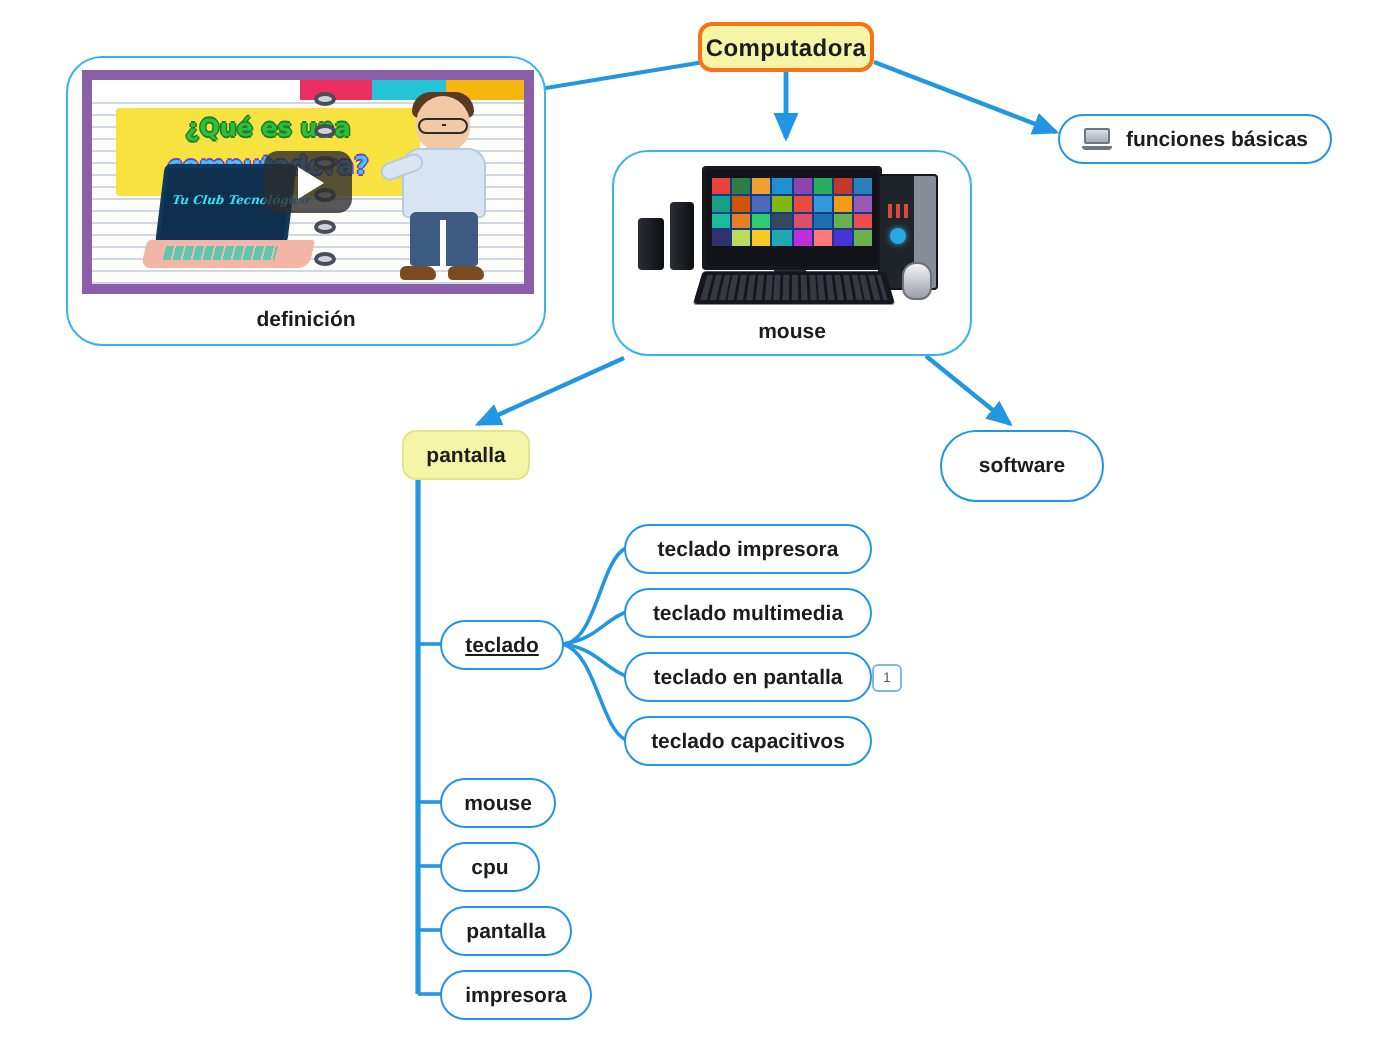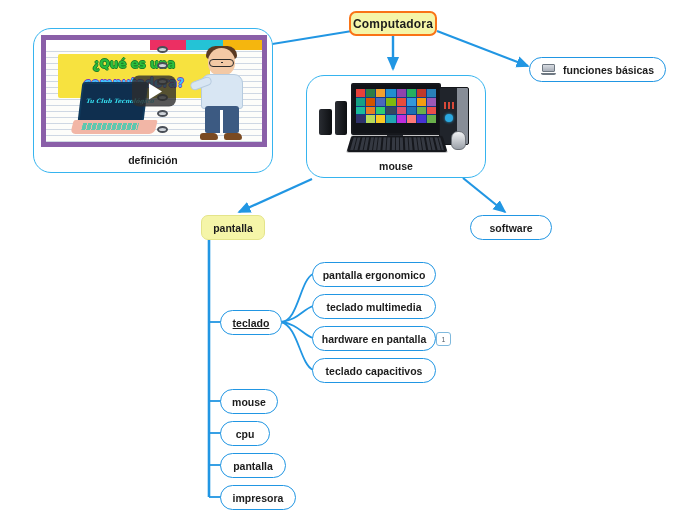--- a/index.html
+++ b/index.html
@@ -601,38 +601,38 @@
       <span class="screen"></span>
         <span class="base"></span>
     </span>
     <span>funciones básicas</span>
   </div>
 
   <div class="node node-yellow" style="left:201px; top:215px; width:64px; height:25px;">
     <span>pantalla</span>
   </div>
 
-  <div class="node node-pill" style="left:470px; top:215px; width:82px; height:25px;">
+  <div class="node node-pill" style="left:470px; top:215px; width:82px; height:36px;">
     <span>software</span>
   </div>
 
   <div class="node node-pill" style="left:220px; top:310px; width:62px; height:25px;text-decoration:underline;">
     <span>teclado</span>
   </div>
 
   <div class="node node-pill" style="left:312px; top:262px; width:124px; height:25px;">
-    <span>pantalla ergonomico</span>
+    <span>teclado impresora</span>
   </div>
 
   <div class="node node-pill" style="left:312px; top:294px; width:124px; height:25px;">
     <span>teclado multimedia</span>
   </div>
 
   <div class="node node-pill" style="left:312px; top:326px; width:124px; height:25px;">
-    <span>hardware en pantalla</span>
+    <span>teclado en pantalla</span>
   </div>
   <div class="note-badge" style="left:436px; top:332px;">
     <span>1</span>
   </div>
 
   <div class="node node-pill" style="left:312px; top:358px; width:124px; height:25px;">
     <span>teclado capacitivos</span>
   </div>
 
   <div class="node node-pill" style="left:220px; top:389px; width:58px; height:25px;">

